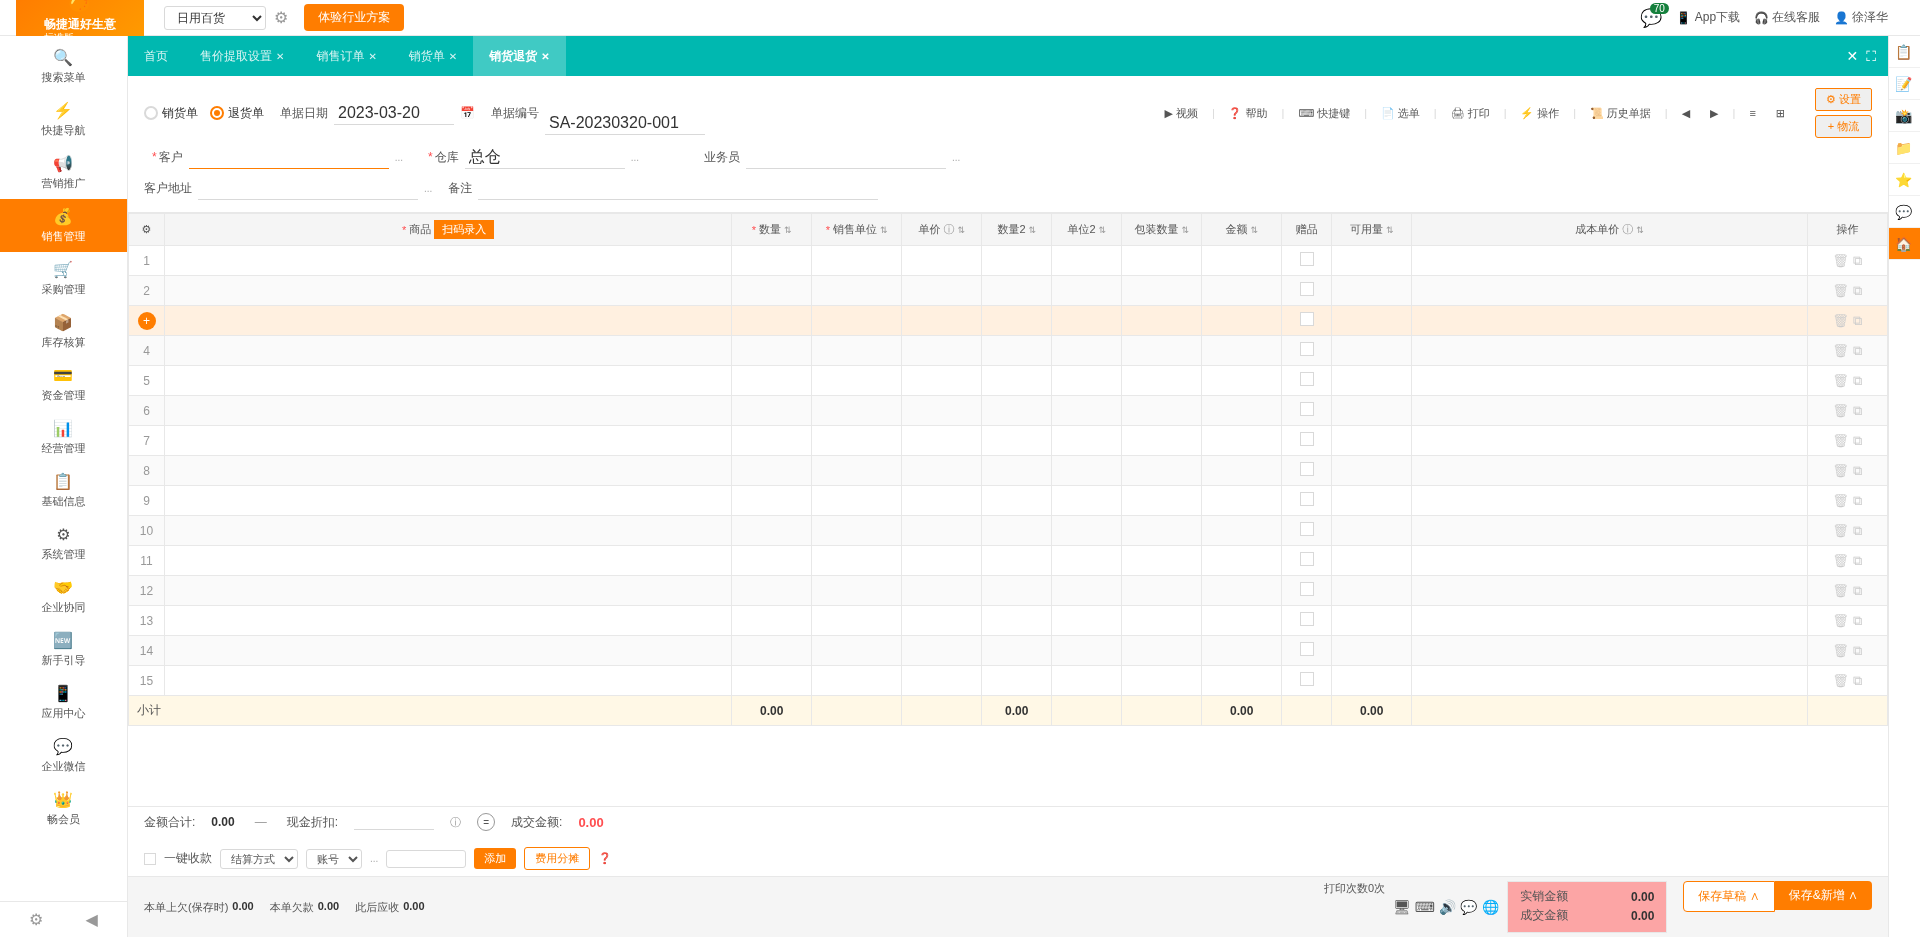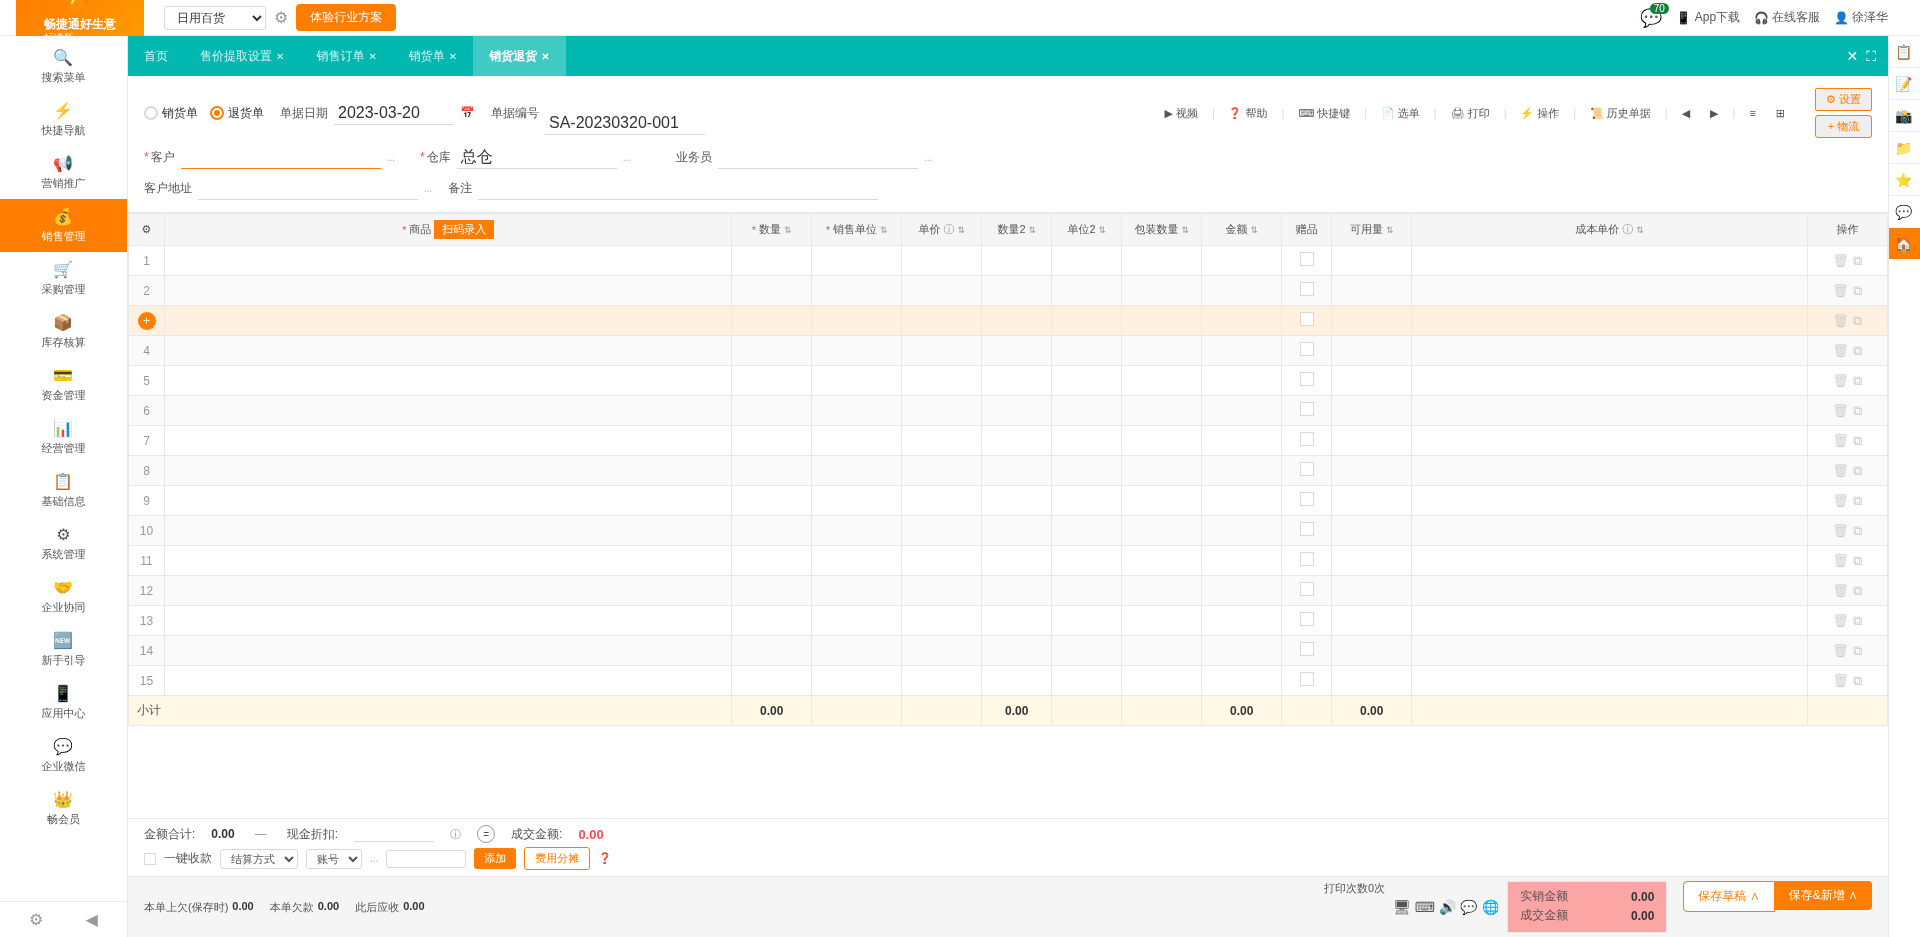--- a/index.html
+++ b/index.html
@@ -54,21 +54,21 @@
     .table-checkbox { width: 14px; height: 14px; border: 1px solid #d9d9d9; display: inline-block; background: #fff; }
     .scan-btn { background: #ff7d00; color: #fff; padding: 2px 8px; border-radius: 0; font-size: 11px; cursor: pointer; white-space: nowrap; }
     .col-header-wrap { display: flex; align-items: center; gap: 3px; justify-content: center; }
     .required-star { color: #ff4d4f; }
     
     
     .totals-row td { background: #fff8e6 !important; font-weight: bold; color: #ff7d00; }
     
     
     .bottom-bar { background: #fff; border-top: 1px solid #e8e8e8; padding: 6px 16px; flex-shrink: 0; }
-    .bottom-row1 { display: flex; align-items: center; gap: 16px; margin-bottom: 4px; font-size: 12px; }
+    .bottom-row1 { display: flex; align-items: center; gap: 16px; margin-bottom: 16px; font-size: 12px; }
     .amount-label { color: #555; }
     .amount-value { color: #333; font-weight: bold; }
     .dash-sep { color: #999; margin: 0 4px; }
     .equals-circle { width: 18px; height: 18px; border-radius: 50%; border: 1px solid #999; display: flex; align-items: center; justify-content: center; font-size: 10px; color: #555; }
     .deal-amount { color: #ff4d4f; font-weight: bold; font-size: 13px; }
     .bottom-row2 { display: flex; align-items: center; gap: 8px; font-size: 12px; }
     .payment-checkbox { width: 12px; height: 12px; border: 1px solid #d9d9d9; display: inline-block; }
     .payment-label { color: #555; }
     .payment-select { border: 1px solid #d9d9d9; padding: 2px 6px; border-radius: 3px; font-size: 11px; background: #fff; cursor: pointer; color: #555; }
     .add-btn { background: #ff7d00; color: #fff; border: none; padding: 3px 10px; border-radius: 3px; cursor: pointer; font-size: 11px; }
@@ -92,21 +92,21 @@
     .save-draft-btn { background: #fff; border: 1px solid #ff7d00; color: #ff7d00; padding: 6px 14px; border-radius: 4px 0 0 4px; cursor: pointer; font-size: 12px; display: flex; align-items: center; gap: 4px; }
     .save-new-btn { background: #ff7d00; border: none; color: #fff; padding: 6px 14px; border-radius: 0 4px 4px 0; cursor: pointer; font-size: 12px; display: flex; align-items: center; gap: 4px; }
     
     
     .summary-panel { background: #fca5a5; border: 1px solid #e8e8e8; padding: 6px 12px; margin-right: 8px; min-width: 160px; }
     .summary-row { display: flex; justify-content: space-between; align-items: center; font-size: 12px; margin-bottom: 2px; }
     .summary-row .s-label { color: #555; }
     .summary-row .s-value { color: #333; font-weight: bold; }
     
     
-    .exp-btn { background: #ff7d00; color: #fff; border: none; padding: 5px 14px; border-radius: 4px; cursor: pointer; font-size: 12px; }
+    .exp-btn { background: #ff7d00; color: #fff; border: none; padding: 5px 14px; border-radius: 4px; cursor: pointer; font-size: 12px; margin-left: 8px; }
     
     
     .topmost-bar { background: #fff; height: 36px; display: flex; align-items: center; padding: 0 16px; border-bottom: 1px solid #e8e8e8; flex-shrink: 0; gap: 8px; }
     .topmost-bar select { border: 1px solid #d9d9d9; padding: 3px 8px; border-radius: 3px; font-size: 12px; color: #333; background: #fff; cursor: pointer; }
     
     .plus-icon-orange { background: #ff7d00; color: #fff; width: 18px; height: 18px; border-radius: 50%; display: inline-flex; align-items: center; justify-content: center; font-size: 12px; cursor: pointer; }
     
     .info-icon { color: #999; font-size: 11px; }
     
     
@@ -327,33 +327,33 @@
             <span class="toolbar-btn">⊞</span>
           </div>
 
           <div class="settings-side">
             <button class="settings-btn">⚙ 设置</button>
             <button class="add-logistics-btn">+ 物流</button>
           </div>
         </div>
         <div class="form-row" style="margin-bottom:0;">
 
-          <div class="form-group" style="min-width:260px;">
+          <div class="form-group" style="min-width:260px;margin-left:8px;">
             <span class="form-label required">客户</span>
             <input type="text" class="form-input" style="width: 200px; border-bottom-color: rgb(255, 125, 0);">
             <span class="form-dots">...</span>
           </div>
 
           <div class="form-group" style="min-width:240px;">
             <span class="form-label required">仓库</span>
             <input type="text" class="form-input" style="width: 160px;" value="总仓">
             <span class="form-dots">...</span>
           </div>
 
-          <div class="form-group" style="min-width:240px;">
+          <div class="form-group" style="min-width:240px;margin-left:20px;">
             <span class="form-label">业务员</span>
             <input type="text" class="form-input" style="width: 200px;">
             <span class="form-dots">...</span>
           </div>
         </div>
         <div class="form-row" style="margin-bottom:0;margin-top:8px;">
 
           <div class="form-group" style="min-width:260px;">
             <span class="form-label">客户地址</span>
             <input type="text" class="form-input" style="width: 220px;">

